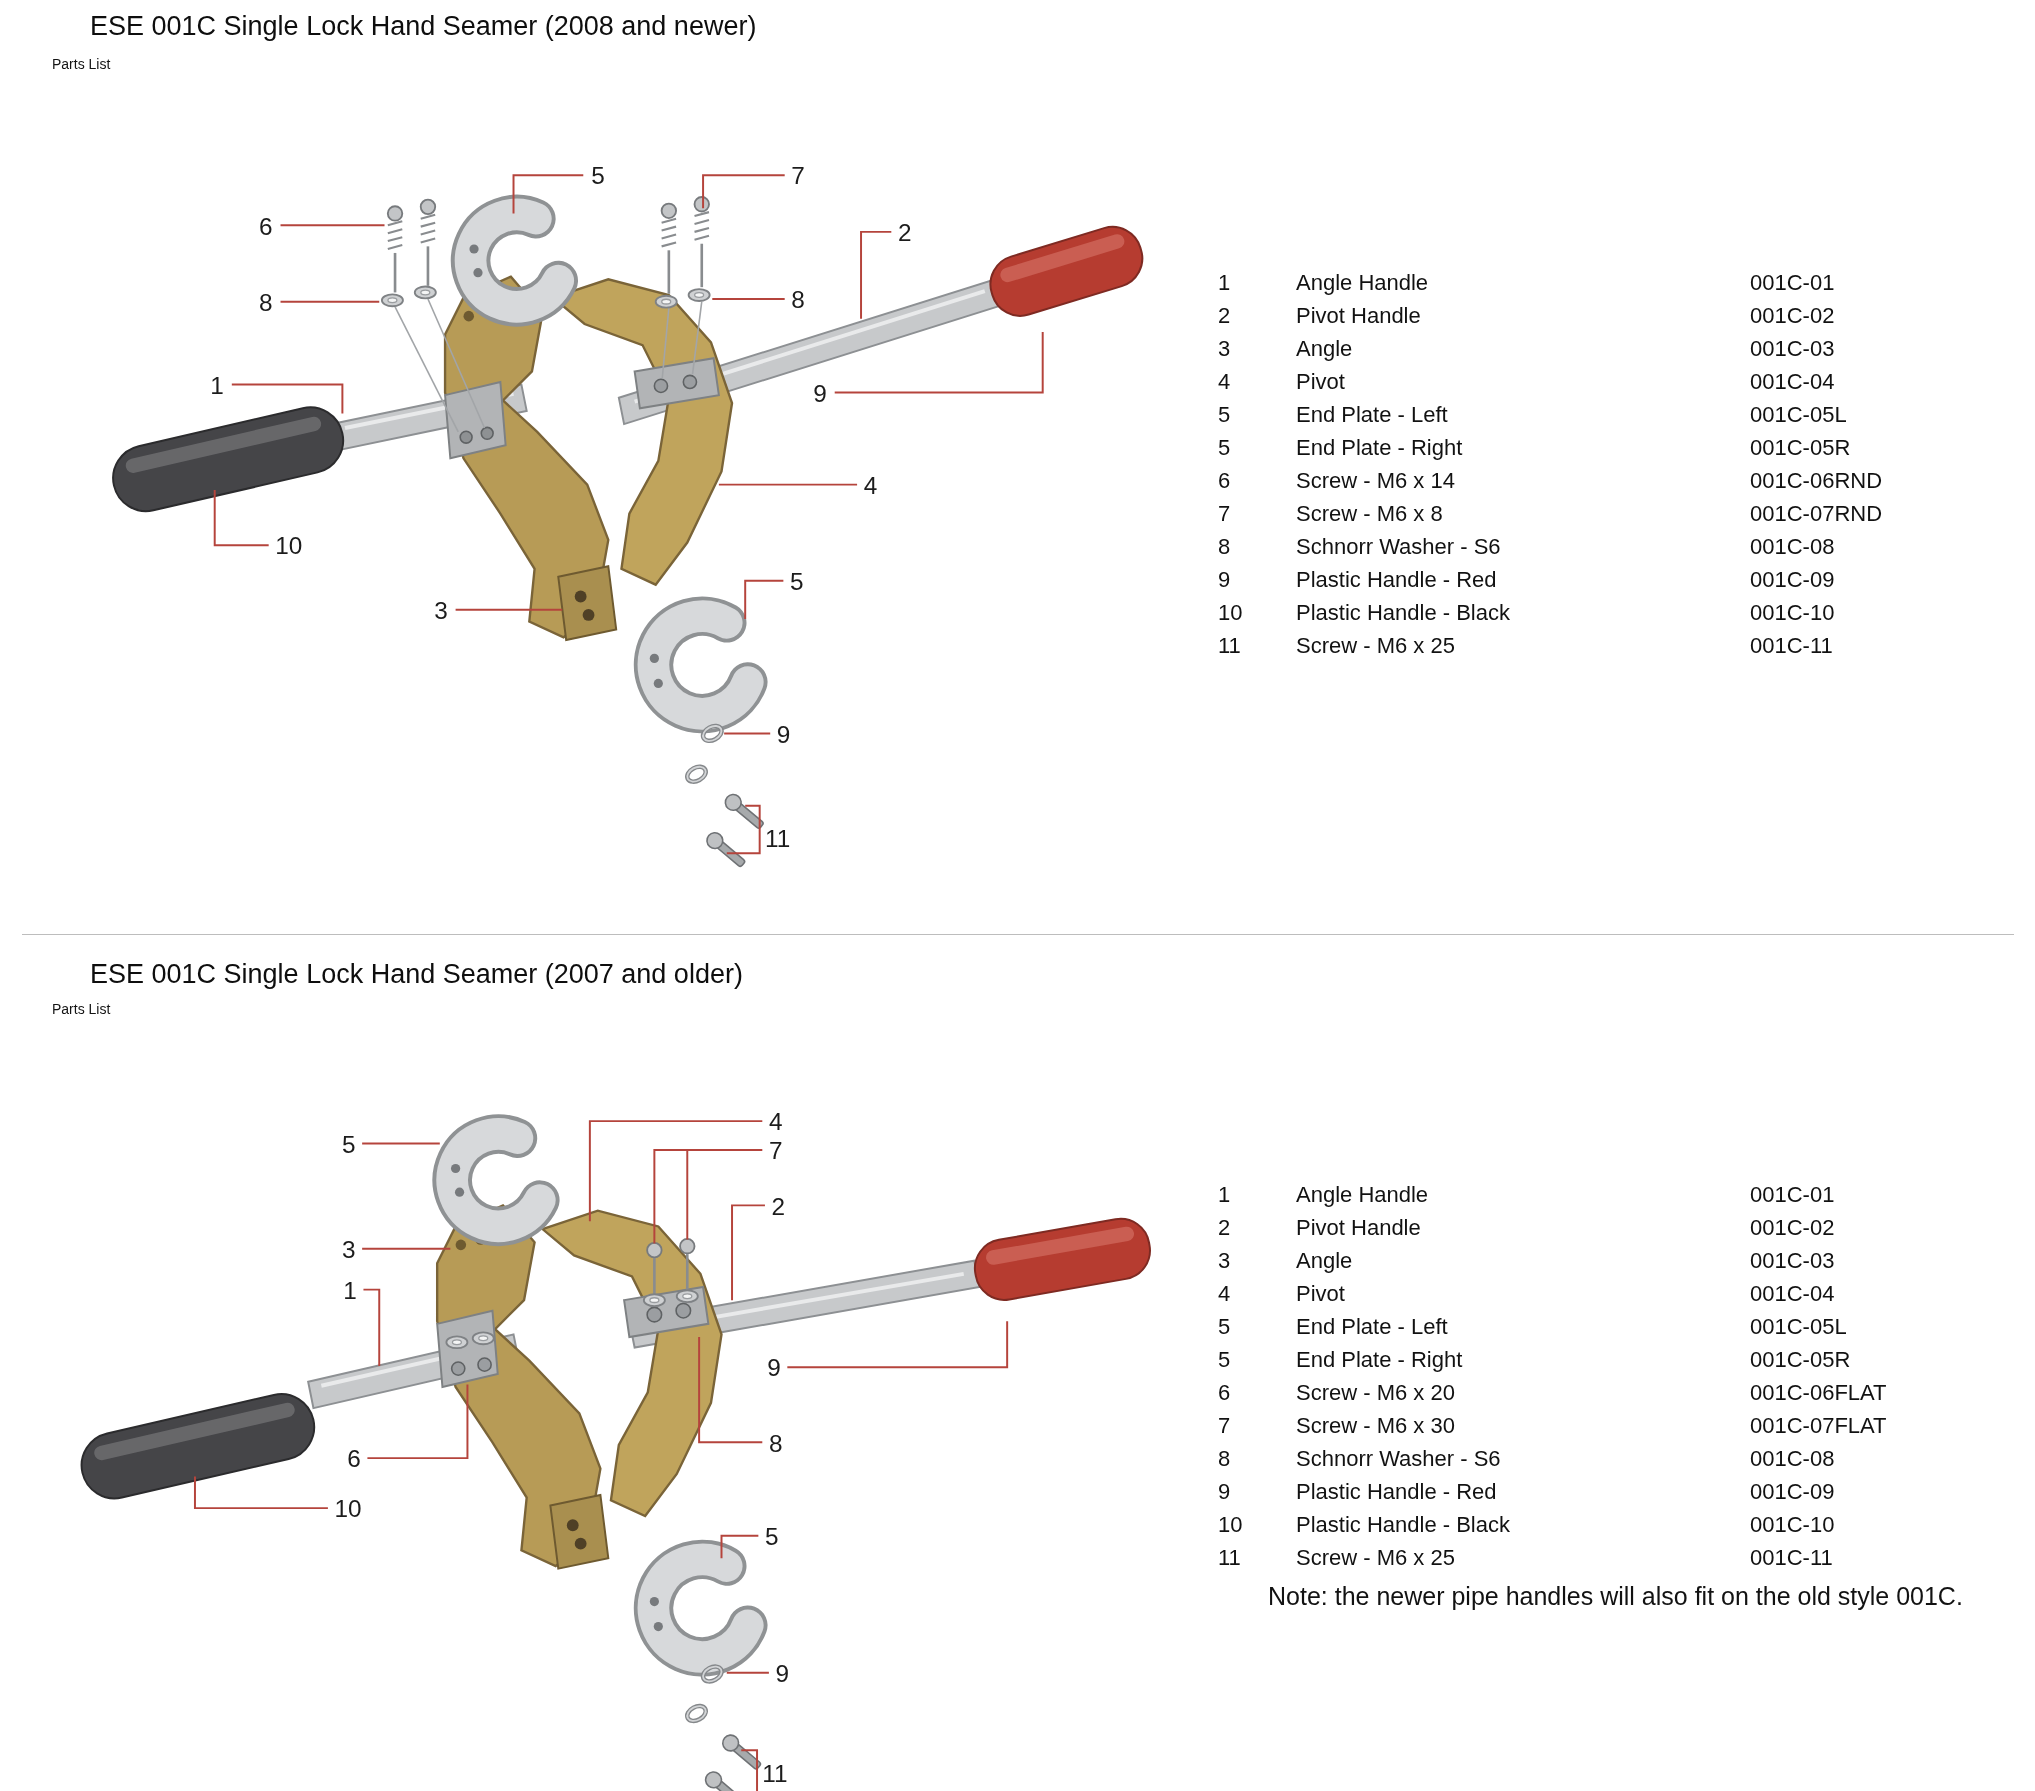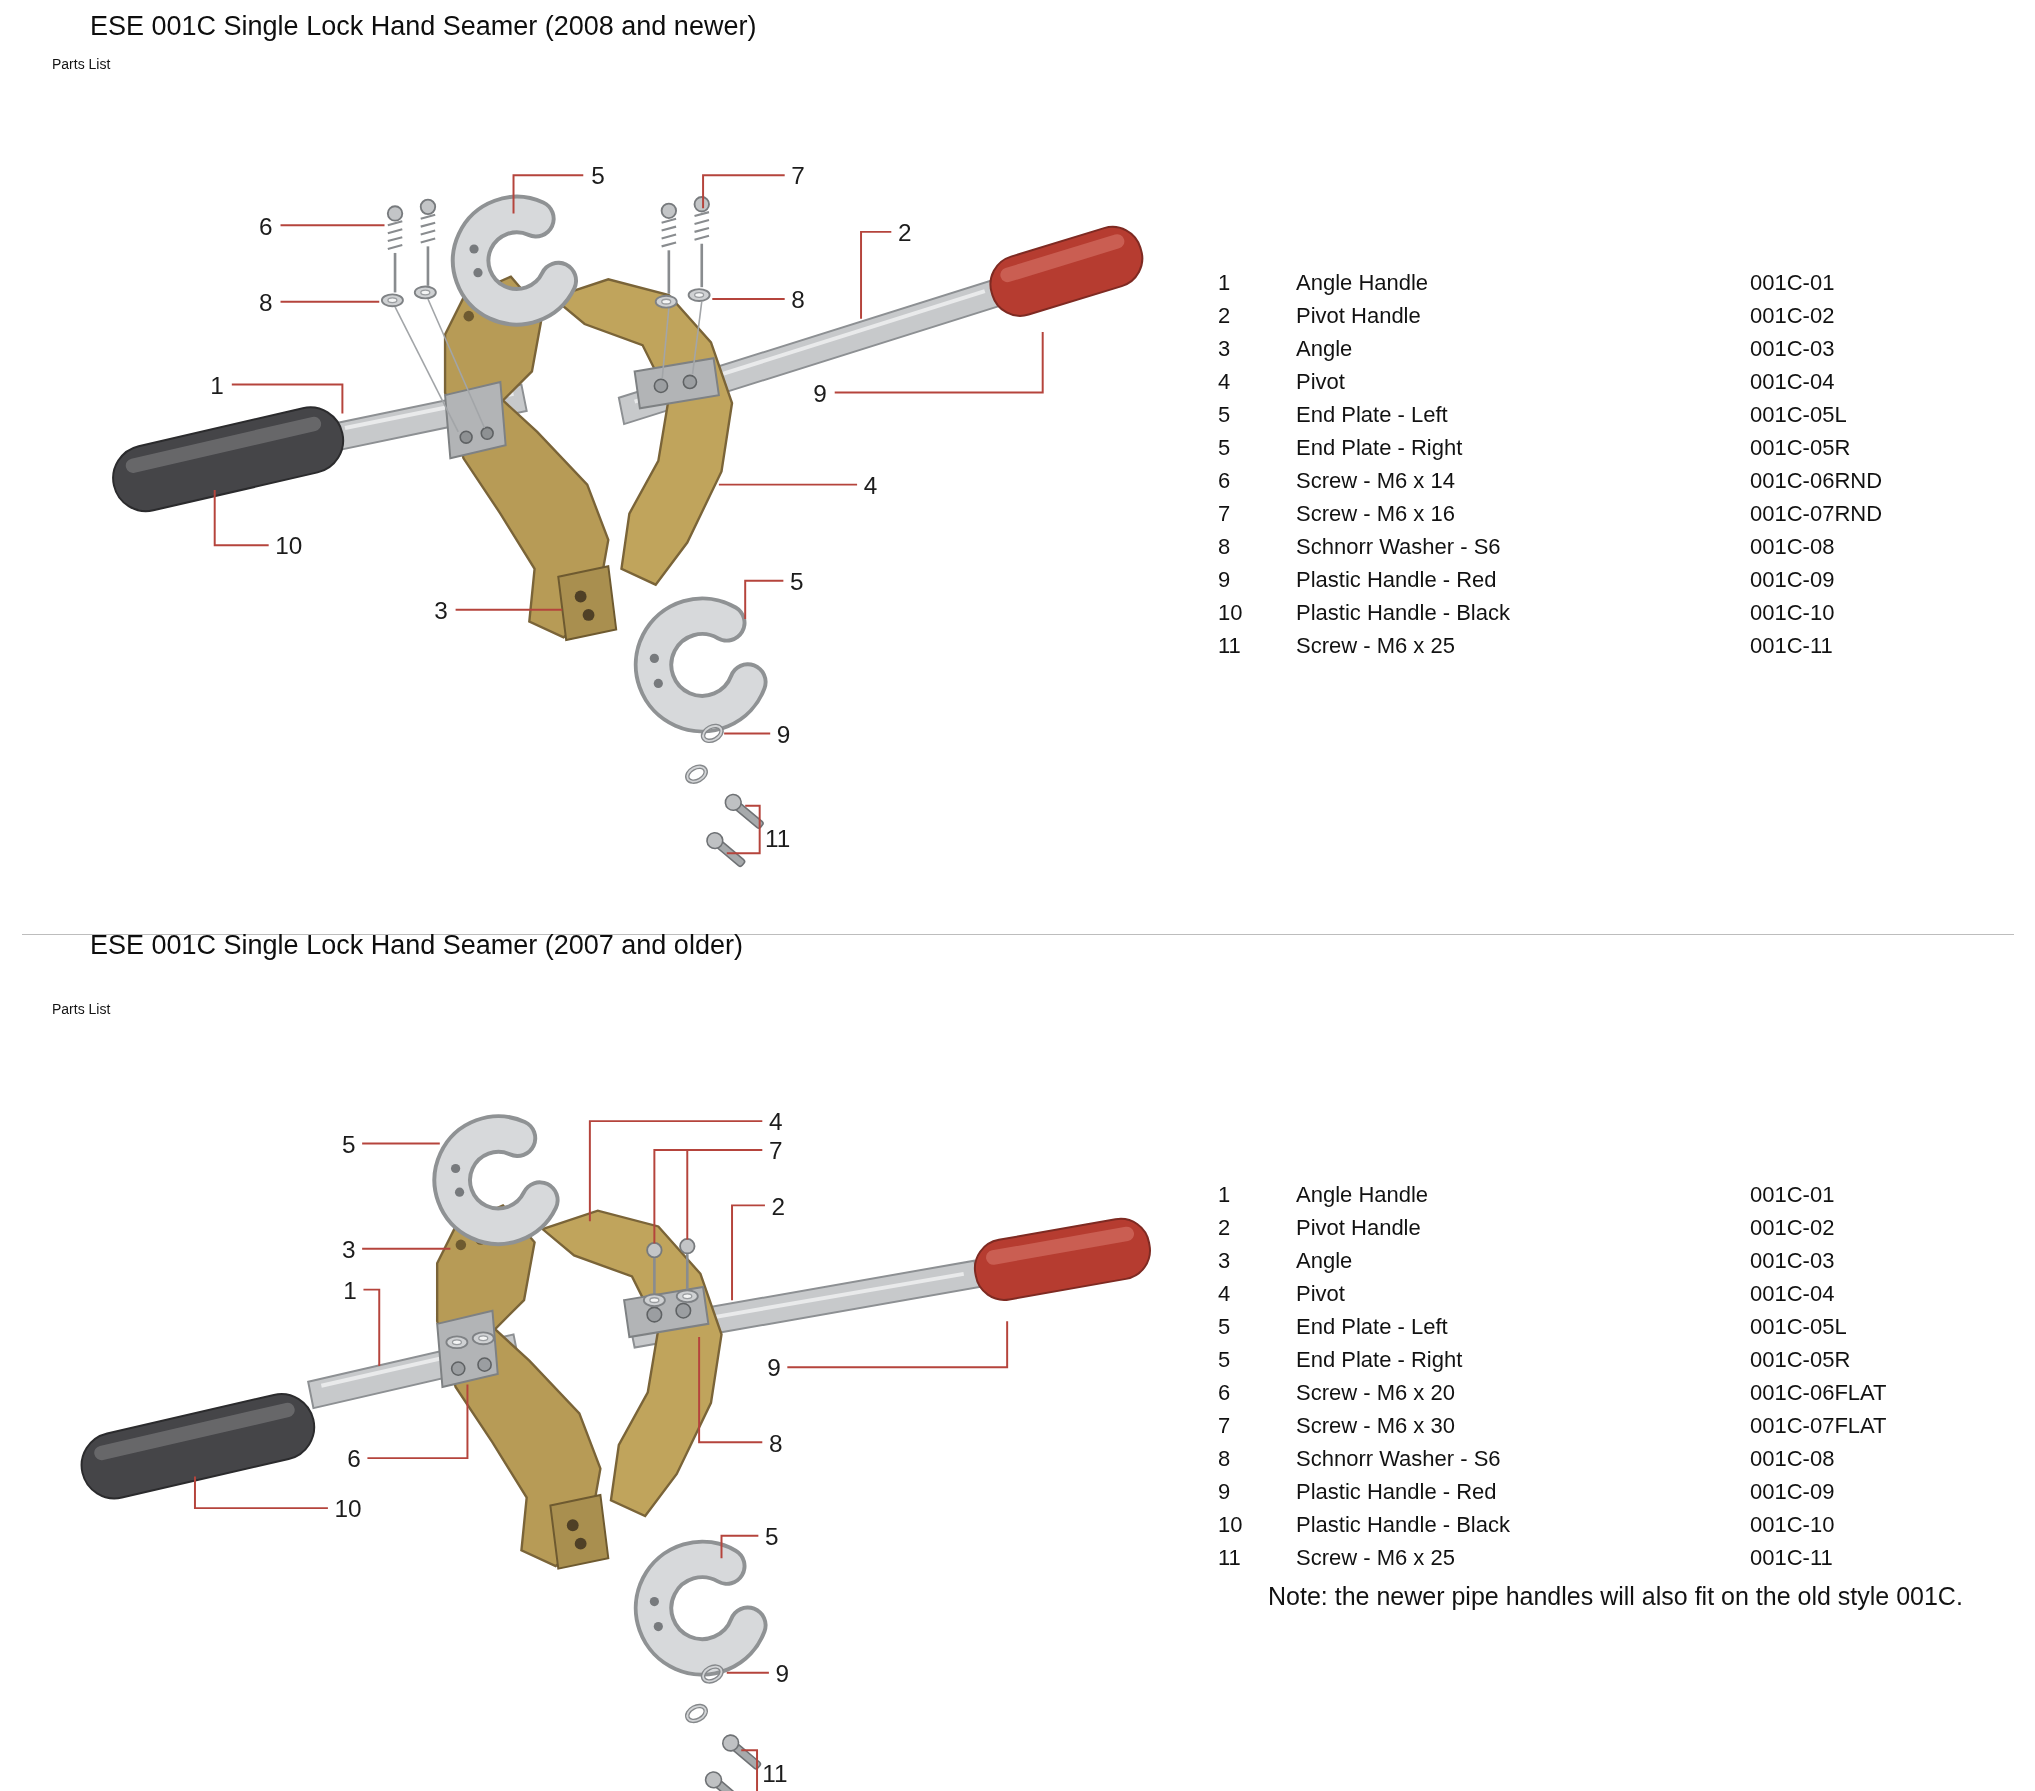--- a/index.html
+++ b/index.html
@@ -214,21 +214,21 @@
       <div class="pcell pcell-name">End Plate - Right</div>
       <div class="pcell pcell-code">001C-05R</div>
     </div>
     <div class="prow">
       <div class="pcell pcell-num">6</div>
       <div class="pcell pcell-name">Screw - M6 x 14</div>
       <div class="pcell pcell-code">001C-06RND</div>
     </div>
     <div class="prow">
       <div class="pcell pcell-num">7</div>
-      <div class="pcell pcell-name">Screw - M6 x 16</div>
+      <div class="pcell pcell-name">Screw - M6 x 8</div>
       <div class="pcell pcell-code">001C-07RND</div>
     </div>
     <div class="prow">
       <div class="pcell pcell-num">8</div>
       <div class="pcell pcell-name">Schnorr Washer - S6</div>
       <div class="pcell pcell-code">001C-08</div>
     </div>
     <div class="prow">
       <div class="pcell pcell-num">9</div>
       <div class="pcell pcell-name">Plastic Handle - Red</div>
@@ -241,21 +241,21 @@
     </div>
     <div class="prow">
       <div class="pcell pcell-num">11</div>
       <div class="pcell pcell-name">Screw - M6 x 25</div>
       <div class="pcell pcell-code">001C-11</div>
     </div>
   </div>
 
 <div class="divider"></div>
 
-<div class="title" style="top:930px">ESE 001C Single Lock Hand Seamer (2007 and older)</div>
+<div class="title" style="top:959px">ESE 001C Single Lock Hand Seamer (2007 and older)</div>
 <div class="subtitle" style="top:1001px">Parts List</div>
 
 <svg class="diagram diagram-2" viewBox="0 820 900 550" width="1185" height="724" xmlns="http://www.w3.org/2000/svg">
 
   <g>
     <polygon points="478,1004 740,958 744,978 482,1024" fill="#c7c9cb" stroke="#8d9093" stroke-width="1.5"></polygon>
     <line x1="490" y1="1010" x2="732" y2="968" stroke="#e9eaeb" stroke-width="3"></line>
   </g>
   <g transform="rotate(-10 807 957)">
     <rect x="740" y="934" width="134" height="46" rx="22" fill="#b63c30" stroke="#7e2a22" stroke-width="1.5"></rect>

